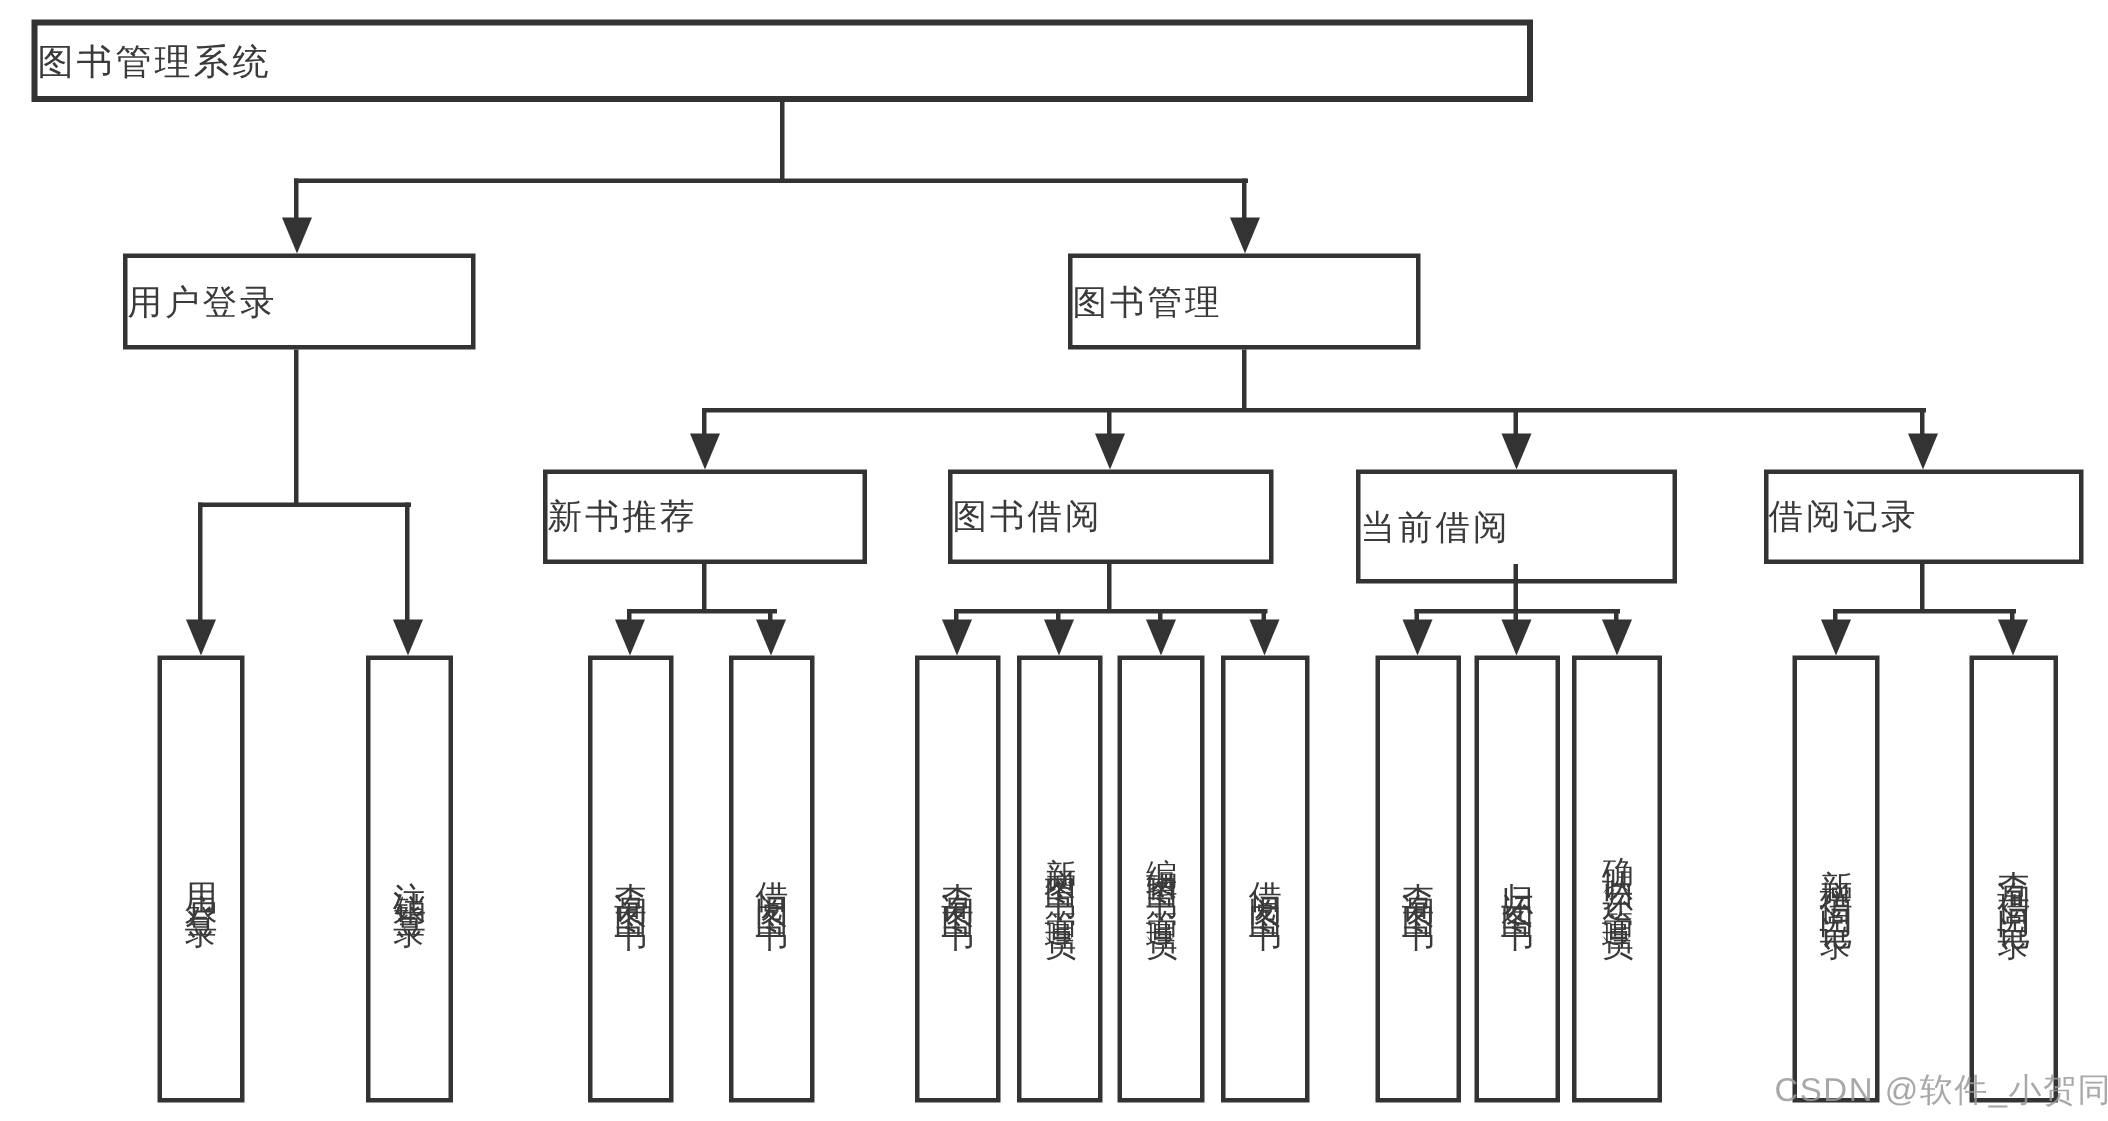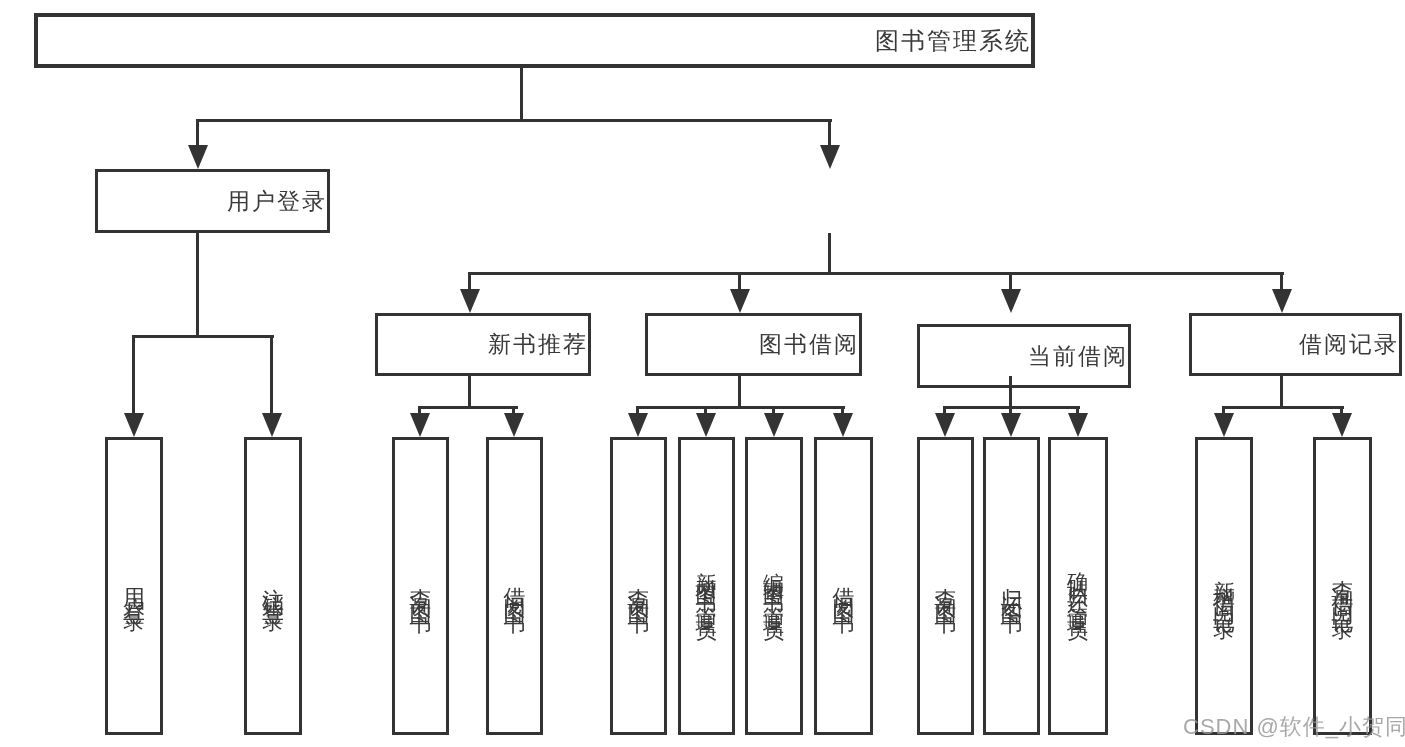--- a/index.html
+++ b/index.html
@@ -8,22 +8,22 @@
     --background:#ffffff;
     --watermark:#9a9a9a;
   }
   html,body{margin:0;padding:0;}
   body{background:var(--background);font-family:"Liberation Sans","DejaVu Sans",sans-serif;}
   .canvas{
     position:relative;width:1405px;height:747px;background:var(--background);overflow:hidden;
   }
   .node{
     position:absolute;box-sizing:border-box;border:3px solid var(--line);background:#fff;
-    display:flex;align-items:center;justify-content:flex-end;
-    color:var(--text);font-size:23px;letter-spacing:2px;white-space:nowrap;margin-left:13px;
+    display:flex;align-items:center;justify-content:flex-start;
+    color:var(--text);font-size:23px;letter-spacing:2px;white-space:nowrap;
   }
   .node.root{border-width:4px;font-size:24px;}
   .leaf{
     position:absolute;top:437px;height:298px;box-sizing:border-box;border:3px solid var(--line);
     background:#fff;display:flex;align-items:center;justify-content:center;
   }
   .v-label{
     writing-mode:vertical-rl;text-orientation:mixed;color:var(--text);
     font-size:22px;line-height:1;letter-spacing:8px;white-space:nowrap;
   }
@@ -45,28 +45,31 @@
 
 <div class="canvas">
 
   <div class="node root" style="left:21px;top:13px;width:1001px;height:55px">
     <span>图书管理系统</span>
   </div>
 
   <div class="node" style="left:82px;top:169px;width:235px;height:64px">
     <span>用户登录</span>
   </div>
+  <div class="node" style="left:712px;top:169px;width:235px;height:64px">
+    <span>图书管理</span>
+  </div>
 
   <div class="node" style="left:632px;top:313px;width:217px;height:63px">
     <span>图书借阅</span>
   </div>
   <div class="node" style="left:362px;top:313px;width:216px;height:63px">
     <span>新书推荐</span>
   </div>
-  <div class="node" style="left:904px;top:324px;width:214px;height:64px">
+  <div class="node" style="left:904px;top:313px;width:214px;height:76px">
     <span>当前借阅</span>
   </div>
   <div class="node" style="left:1176px;top:313px;width:213px;height:63px">
     <span>借阅记录</span>
   </div>
 
   <div class="leaf" style="left:105px;width:58px">
     <span class="v-label">用户登录</span>
   </div>
   <div class="leaf" style="left:244px;width:58px">

